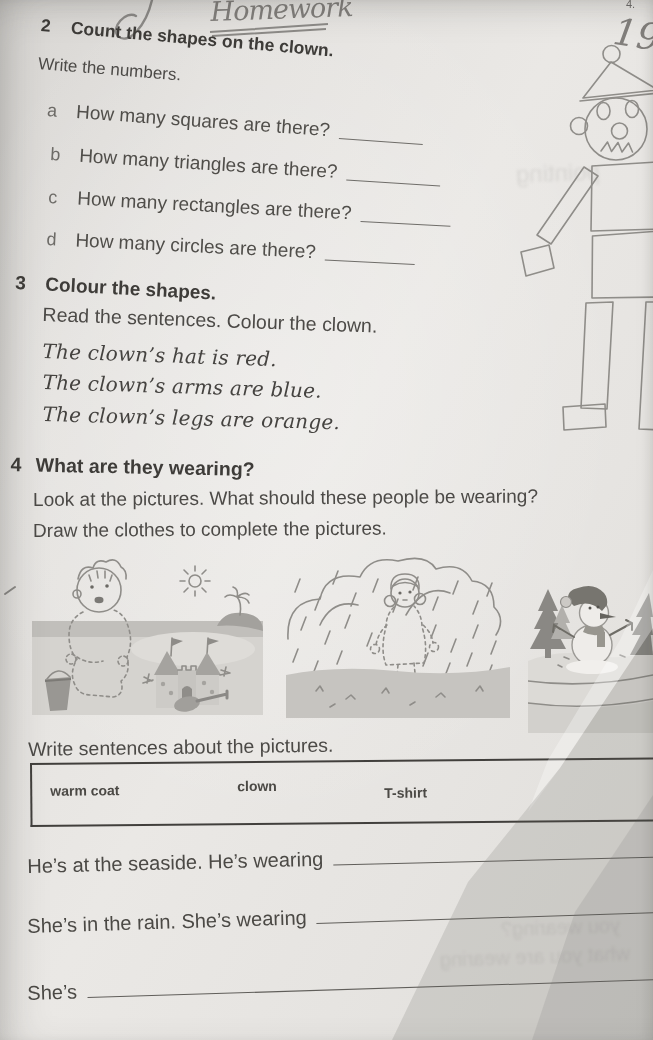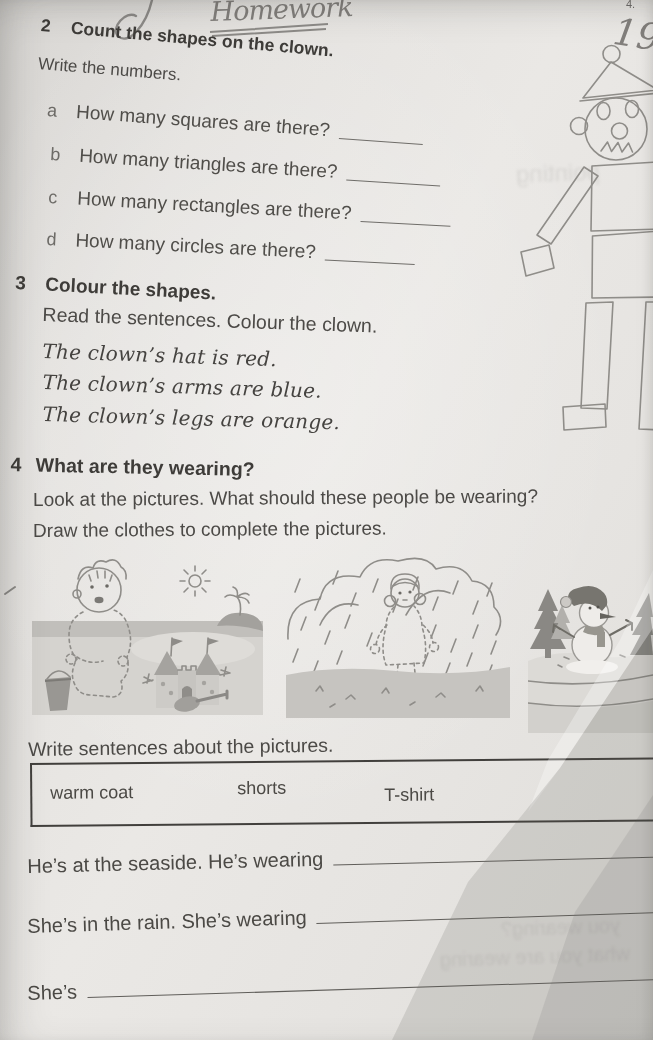--- a/index.html
+++ b/index.html
@@ -17,21 +17,21 @@
   .qrow{display:flex;align-items:baseline;color:#504e4a;font-size:19px;}
   .qletter{flex:0 0 29px;color:#6d6b67;font-size:18px;}
   .blank{display:inline-block;border-bottom:1.5px solid #6f6d69;height:13px;margin-left:9px;align-self:flex-end;margin-bottom:3px;}
   .body-text{color:#4c4a47;}
   .cursive{font-family:"DejaVu Serif",serif;font-style:italic;color:#454340;font-size:20px;letter-spacing:.2px;}
   .wrow{display:flex;align-items:baseline;color:#4b4945;font-size:20px;}
   .wline{flex:1 1 auto;border-bottom:1.6px solid #605e5a;height:5px;margin-left:10px;}
   .word-box{position:absolute;left:30px;top:763px;width:660px;height:60px;
     border-top:2.5px solid #413f3c;border-bottom:2.5px solid #413f3c;border-left:2px solid #413f3c;
     transform:rotate(-0.5deg);transform-origin:left top;}
-  .word-box span{position:absolute;top:18px;font-size:18px;color:#4b4945;}
+  .word-box span{position:absolute;top:18px;font-size:14px;color:#4b4945;font-weight:bold;}
   .pencil{font-family:"DejaVu Serif",serif;font-style:italic;color:#827f7c;}
   .ghost{position:absolute;color:#6f6d6a;transform:scaleX(-1) rotate(2deg);filter:blur(1.6px);opacity:.14;font-size:20px;}
   .fold{position:absolute;inset:0;pointer-events:none;}
   svg{position:absolute;transform-origin:left top;}
   .ill{stroke:#8f8d89;stroke-width:1.6;fill:none;stroke-linecap:round;stroke-linejoin:round;}
 </style>
 </head>
 <body>
 
 <div class="paper">
@@ -237,21 +237,21 @@
   </svg>
 
   <svg style="left:3px;top:584px;" width="16" height="14" viewBox="0 0 16 14">
     <path d="M2,10 L12,3" stroke="#8c8a87" stroke-width="2" fill="none" stroke-linecap="round"></path>
   </svg>
 
   <div class="abs body-text" style="left:28px;top:738px;font-size:19.5px;transform:rotate(-0.8deg);">Write sentences about the pictures.</div>
 
   <div class="word-box">
     <span style="left:18px;">warm coat</span>
-    <span style="left:205px;top:15px;">shorts</span>
+    <span style="left:205px;top:15px;">clown</span>
     <span style="left:352px;top:23px;">T-shirt</span>
   </div>
 
   <div class="abs wrow" style="left:27px;top:855px;width:700px;transform:rotate(-1.4deg);">
     <span>He’s at the seaside. He’s wearing</span>
     <span class="wline"></span>
   </div>
   <div class="abs wrow" style="left:27px;top:915px;width:700px;transform:rotate(-1.8deg);">
     <span>She’s in the rain. She’s wearing</span>
     <span class="wline"></span>

